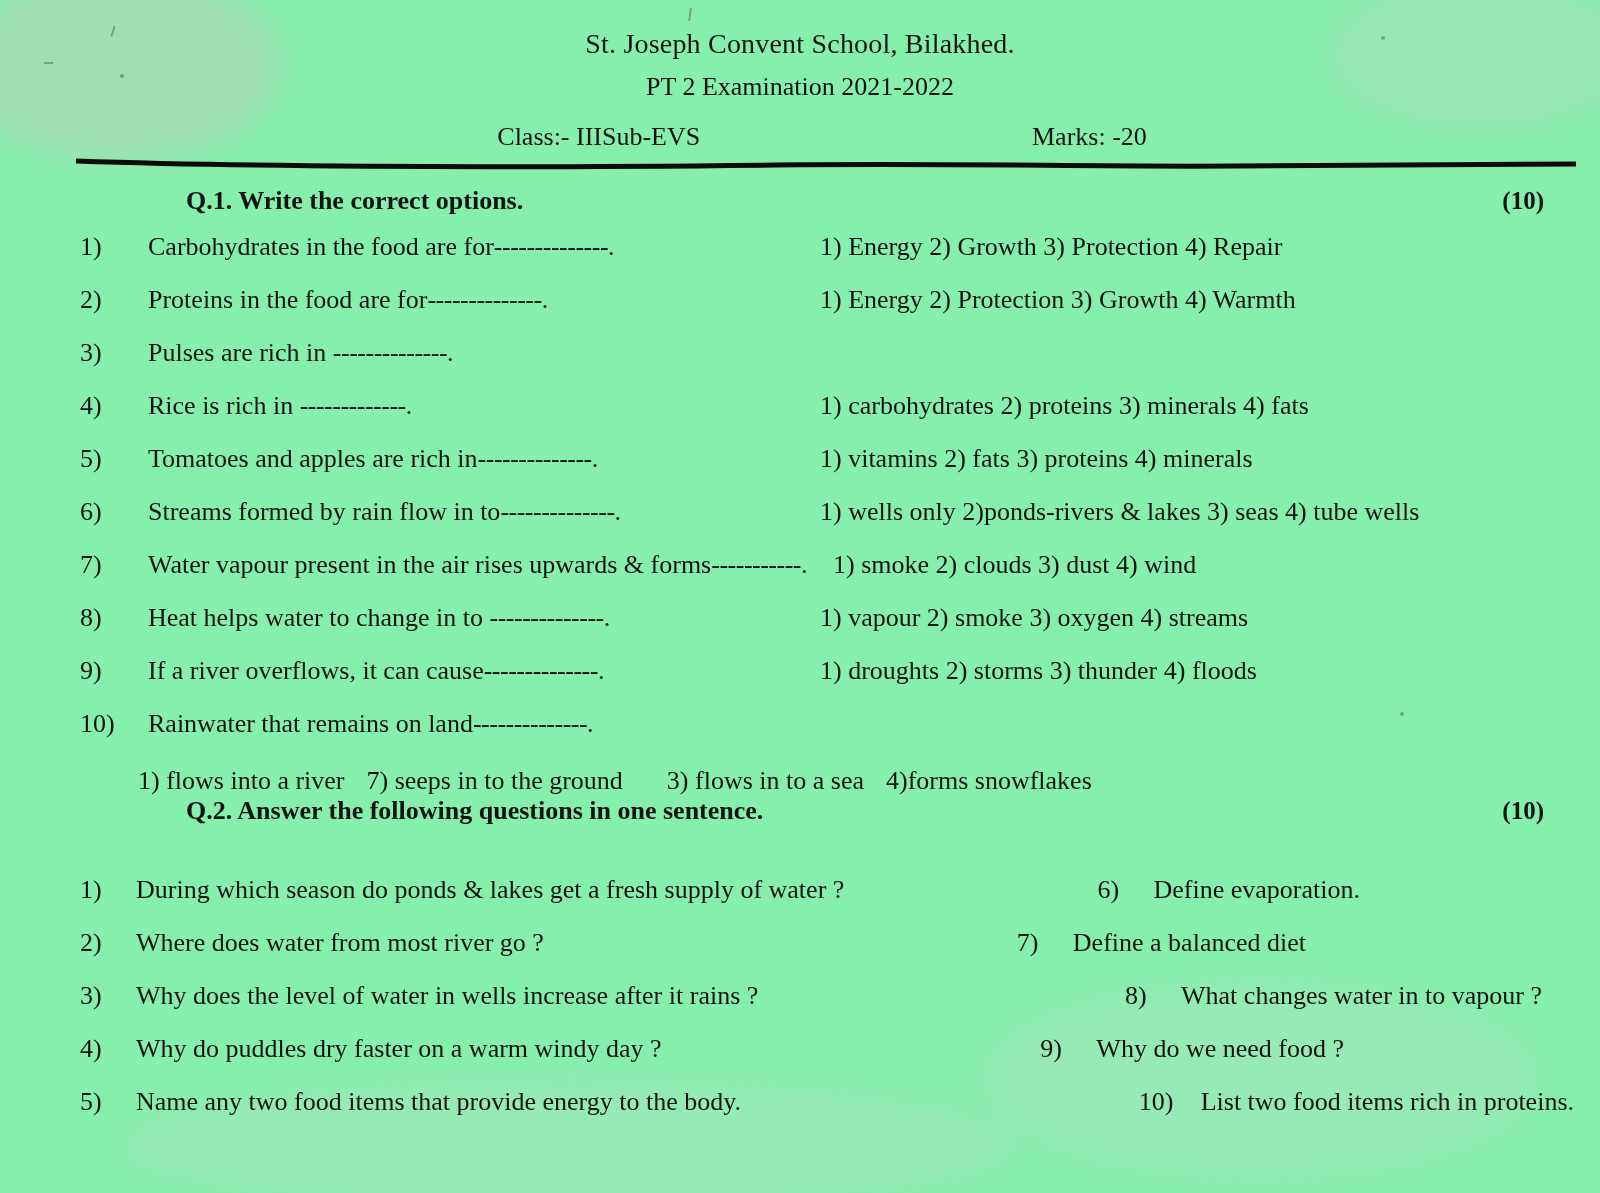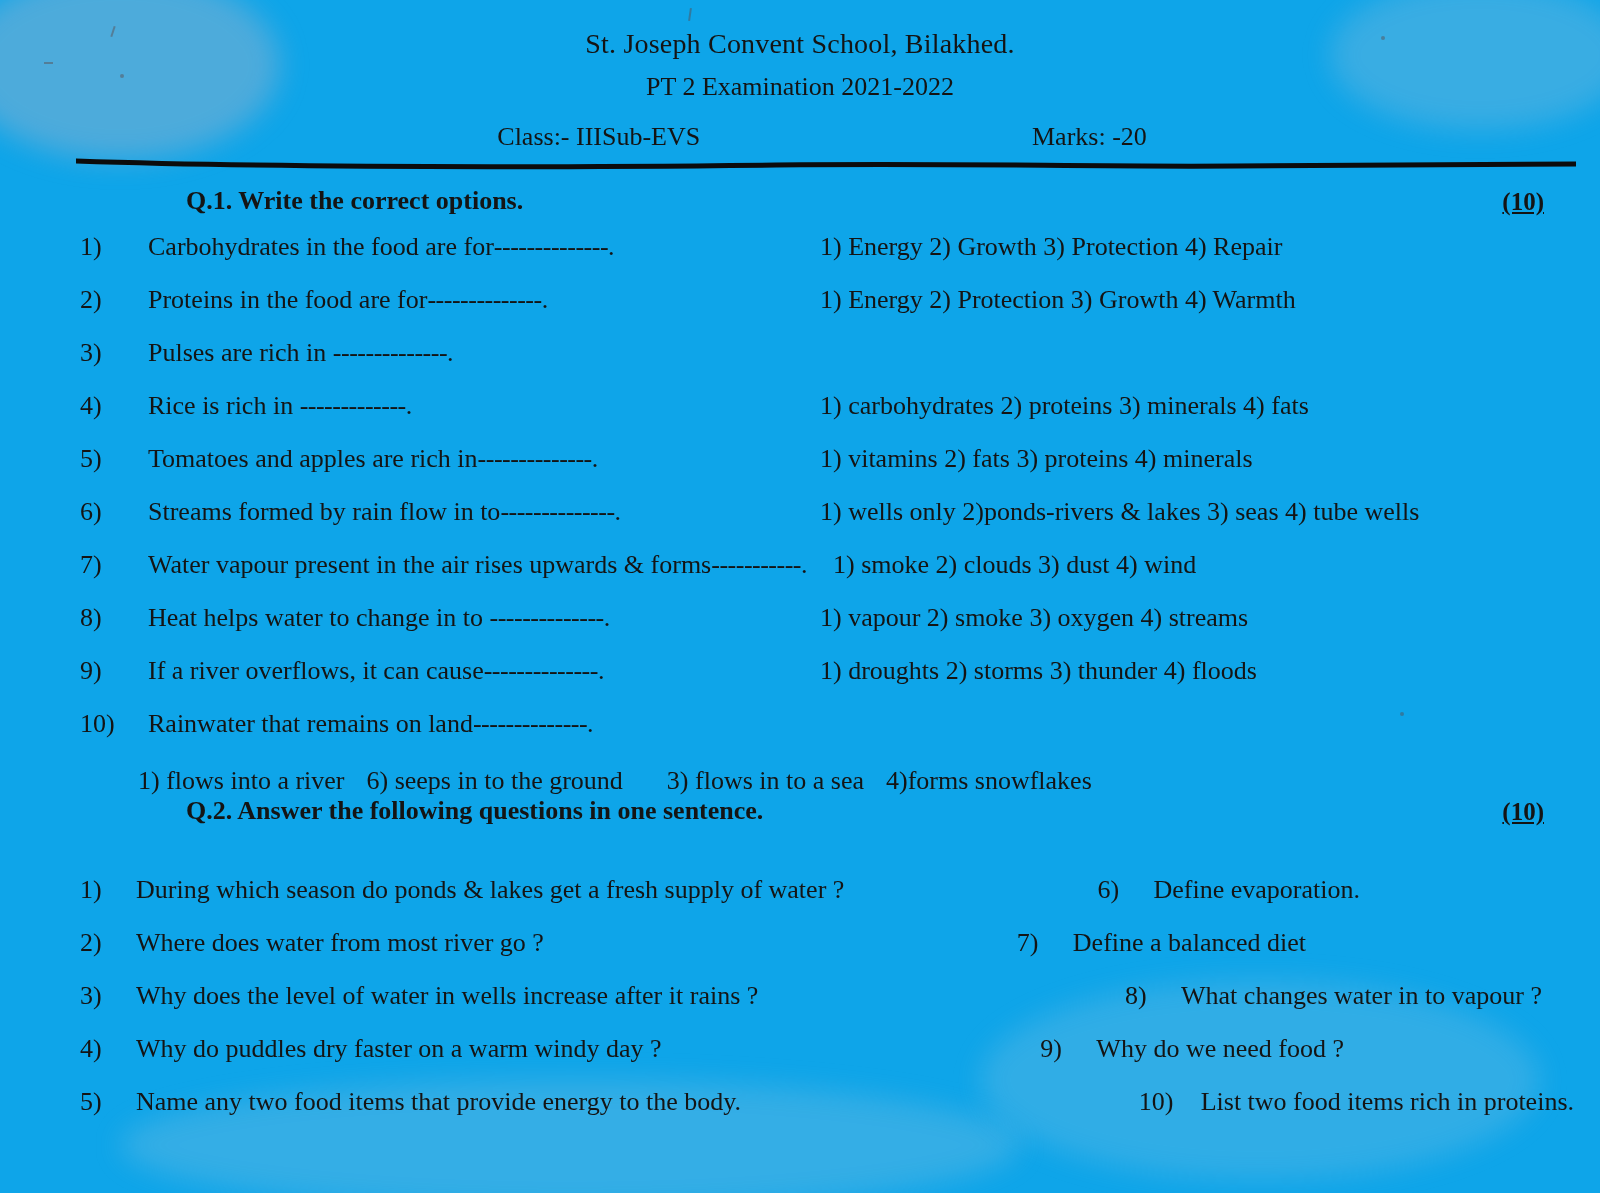--- a/index.html
+++ b/index.html
@@ -9,21 +9,21 @@
     background: #ffffff;
   }
   body {
     font-family: "Liberation Serif", "DejaVu Serif", serif;
     color: #141414;
   }
   #page {
     position: relative;
     width: 1600px;
     height: 1193px;
-    background: #0ea5e9;
+    background: #86efac;
     overflow: hidden;
   }
   
   .tint {
     position: absolute;
     pointer-events: none;
     border-radius: 50%;
     filter: blur(14px);
   }
   .tint-a { left: -40px; top: -30px; width: 320px; height: 190px; background: rgba(226,186,190,.30); }
@@ -69,26 +69,26 @@
     width: 1500px;
     height: 12px;
   }
   .rule-wrap svg { display: block; }
 
   
   .section-head {
     position: absolute;
     left: 0; right: 0;
     display: flex;
-    align-items: flex-end;
+    align-items: center;
     font-weight: bold;
     font-size: 26px;
   }
   .section-head .title { margin-left: 186px; }
-  .section-head .marks { margin-left: auto; margin-right: 56px; font-size: 25px; text-decoration: underline; }
+  .section-head .marks { margin-left: auto; margin-right: 56px; font-size: 25px; }
 
   .q1-head { top: 186px; }
   .q2-head { top: 796px; }
 
   .qrow {
     position: absolute;
     left: 80px;
     right: 30px;
     display: flex;
     align-items: baseline;
@@ -223,21 +223,21 @@
     <span class="qstem"><span>If a river overflows, it can cause</span><span class="blank">--------------.</span></span>
     <span class="qopts">1) droughts  2) storms  3) thunder  4) floods</span>
   </div>
 
   <div class="qrow q1 wide" style="top:709px;">
     <span class="qnum">10)</span>
     <span class="qstem"><span>Rainwater that remains on land</span><span class="blank">--------------.</span></span>
   </div>
 
   <div class="q10-opts">
-    <span>1) flows into a river</span><span class="gap"></span><span>6) seeps in to the ground</span><span class="gap"></span><span class="gap"></span><span>3) flows in to a sea</span><span class="gap"></span><span>4)forms snowflakes</span>
+    <span>1) flows into a river</span><span class="gap"></span><span>7) seeps in to the ground</span><span class="gap"></span><span class="gap"></span><span>3) flows in to a sea</span><span class="gap"></span><span>4)forms snowflakes</span>
   </div>
 
   <div class="section-head q2-head">
     <span class="title">Q.2. Answer the following questions in one sentence.</span>
     <span class="marks">(10)</span>
   </div>
 
   <div class="q2row" style="top:875px;">
     <span class="q2col-l">
       <span class="q2num">1)</span>

